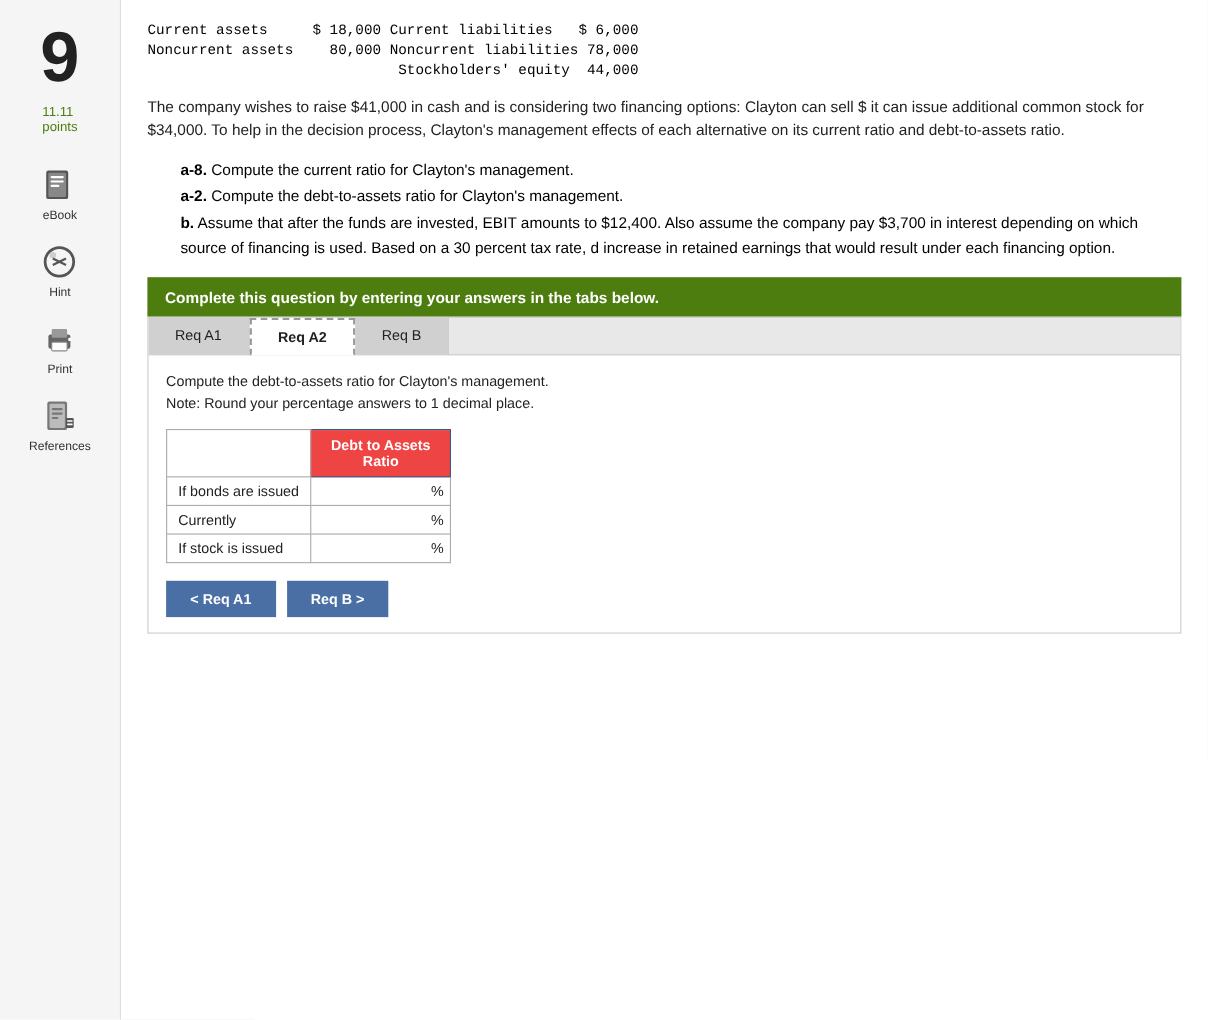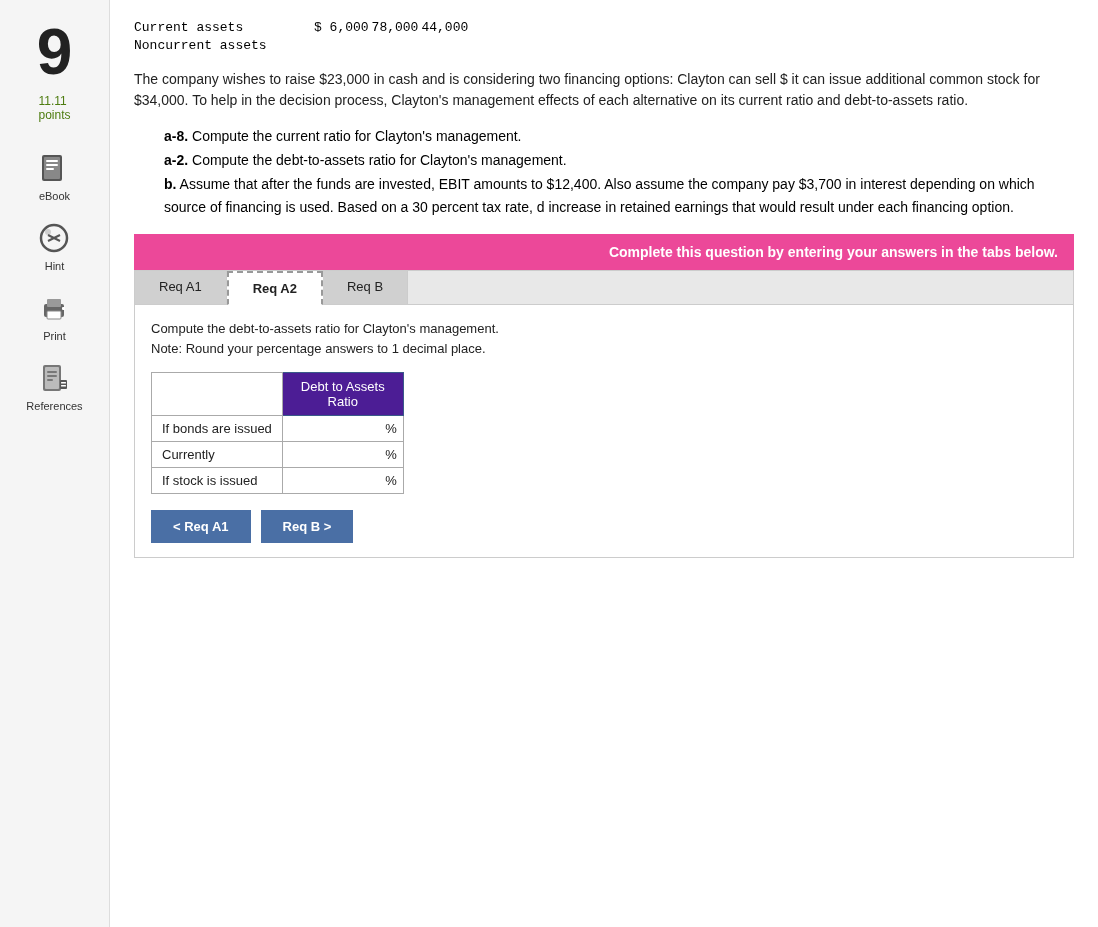--- a/index.html
+++ b/index.html
@@ -93,27 +93,26 @@
       font-size: 14px;
       margin-bottom: 10px;
     }
     .requirements-list {
       margin-left: 30px;
       margin-bottom: 14px;
       font-size: 14px;
       line-height: 1.7;
     }
     .complete-notice {
-      background: #ec4899;
+      background: #4d7c0f;
       color: #fff;
       font-weight: bold;
       font-size: 14px;
       padding: 10px 16px;
       margin-bottom: 0;
-      text-align: right;
     }
     .tabs-container {
       border: 1px solid #ccc;
       background: #fff;
       margin-bottom: 14px;
     }
     .tabs-row {
       display: flex;
       border-bottom: 1px solid #ccc;
       background: #e8e8e8;
@@ -272,35 +271,40 @@
           </svg>
         </div>
         <span class="sidebar-label">References</span>
       </div>
     </div>
   </div>
 
   <div class="main-content">
 
     <div class="account-block" style="font-family:'Courier New',monospace; font-size:13px; margin-bottom:16px;">
-      <div style="display:flex; gap:30px;">
+      <div style="display:flex; ">
         <div style="display:flex; flex-direction:column; gap:3px; min-width:150px;">
           <span>Current assets</span>
           <span>Noncurrent assets</span>
         </div>
-        <div style="display:flex; flex-direction:row; gap:3px; text-align:left;">
+        <div style="display:flex; flex-direction:column; gap:3px; min-width:200px;">
+          <span>$ 18,000 Current liabilities</span>
+          <span>&nbsp;&nbsp;80,000 Noncurrent liabilities</span>
+          <span>&nbsp;&nbsp;&nbsp;&nbsp;&nbsp;&nbsp;&nbsp;&nbsp;&nbsp;&nbsp;Stockholders' equity</span>
+        </div>
+        <div style="display:flex; flex-direction:column; gap:3px; text-align:right;">
           <span>$ 6,000</span>
           <span>78,000</span>
           <span>44,000</span>
         </div>
       </div>
     </div>
 
     <div class="problem-text">
-      The company wishes to raise $23,000 in cash and is considering two financing options: Clayton can sell $
+      The company wishes to raise $41,000 in cash and is considering two financing options: Clayton can sell $
       it can issue additional common stock for $34,000. To help in the decision process, Clayton's management
       effects of each alternative on its current ratio and debt-to-assets ratio.
     </div>
 
 
     <div class="requirements-list">
       <div><strong>a-8.</strong> Compute the current ratio for Clayton's management.</div>
       <div><strong>a-2.</strong> Compute the debt-to-assets ratio for Clayton's management.</div>
       <div><strong>b.</strong> Assume that after the funds are invested, EBIT amounts to $12,400. Also assume the company pay $3,700 in interest depending on which source of financing is used. Based on a 30 percent tax rate, d increase in retained earnings that would result under each financing option.</div>
     </div>
@@ -323,21 +327,21 @@
       <div class="tab-content">
         <div class="tab-description">
           <span>Compute the debt-to-assets ratio for Clayton's management.</span><br>
           <span>Note: Round your percentage answers to 1 decimal place.</span>
         </div>
 
         <table class="ratio-table">
           <thead>
             <tr>
               <th style="background:#fff; border:1px solid #aaa;"></th>
-              <th style="background:#4c1d95; color:#fff; border:1px solid #3a5a8a; text-align:center; padding:6px 18px;">
+              <th style="background:#ef4444; color:#fff; border:1px solid #3a5a8a; text-align:center; padding:6px 18px;font-weight:bold;">
                 <span>Debt to Assets</span><br>
                 <span>Ratio</span>
               </th>
             </tr>
           </thead>
           <tbody>
             <tr>
               <td class="label-cell">If bonds are issued</td>
               <td class="input-cell">
                 <input type="text" value="" style="width: 55px; text-align: right; border: none; outline: none; font-size: 13px; background: transparent;">

